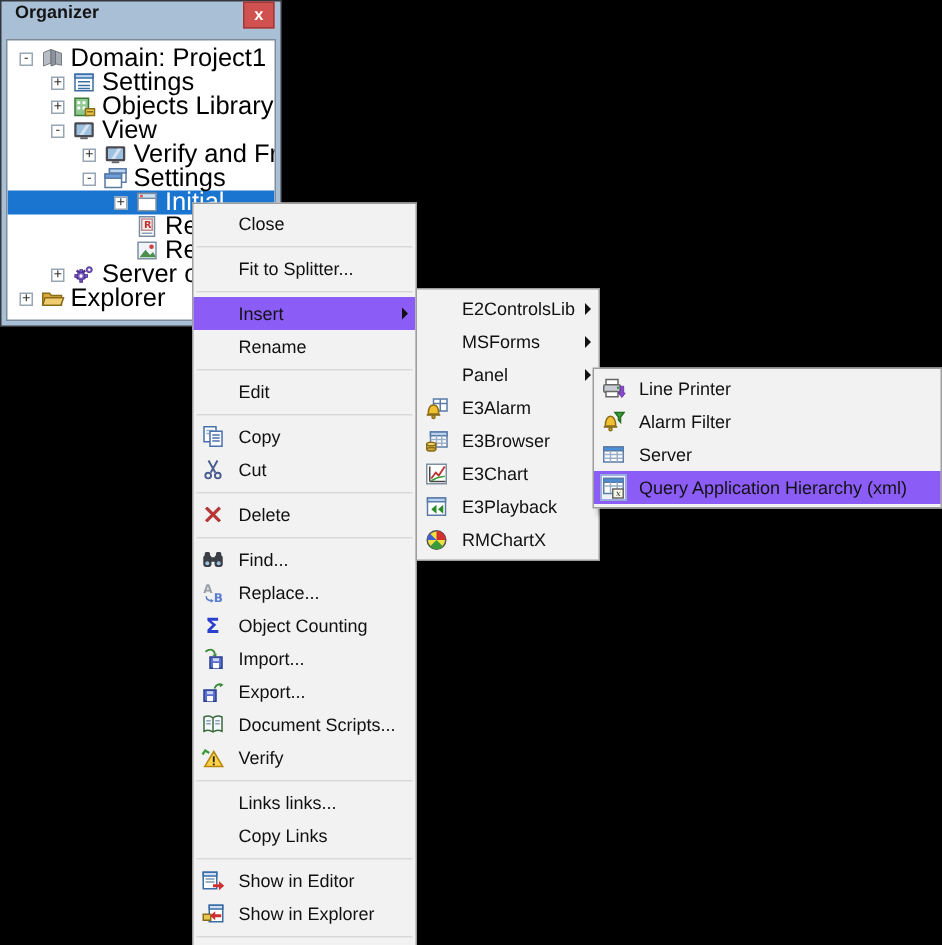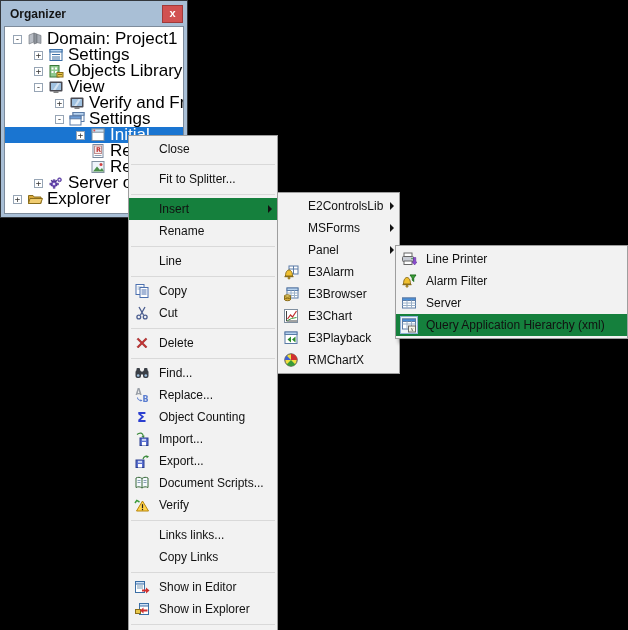--- a/index.html
+++ b/index.html
@@ -3,21 +3,21 @@
 <meta charset="utf-8">
 <style>
   html,body{margin:0;padding:0;}
   body{
     width:628px;height:630px;background:#000;position:relative;overflow:hidden;
     font-family:"Liberation Sans","DejaVu Sans",sans-serif;-webkit-font-smoothing:antialiased;
   }
   
   .panel{position:absolute;left:0;top:0;width:188px;height:218px;
     background:#a9bfd6;border:1px solid #33373c;box-sizing:border-box;z-index:1;}
-  .titlebar{height:25px;display:flex;align-items:center;padding:0 4px 0 9px;}
+  .titlebar{height:25px;display:flex;align-items:flex-start;padding:0 4px 0 9px;}
   .title{font-weight:bold;font-size:12px;color:#141414;flex:1;}
   .closebtn{width:21px;height:18px;background:#d15151;border:1px solid #a03a3a;
     color:#fff;font-weight:bold;font-size:11px;display:flex;align-items:center;
     justify-content:center;line-height:1;box-sizing:border-box;}
   .treearea{position:absolute;left:3px;right:3px;top:25px;bottom:3px;
     background:#fff;border:1px solid #7e8c9c;overflow:hidden;padding-top:4px;box-sizing:border-box;}
   .trow{height:16px;display:flex;align-items:center;white-space:nowrap;}
   .lv0{padding-left:8px}.lv1{padding-left:29px}.lv2{padding-left:50px}.lv3{padding-left:71px}
   .exp{width:9px;height:9px;border:1px solid #97a5b5;background:#fff;font-size:9px;
     line-height:7px;text-align:center;color:#333;margin-right:5px;flex:0 0 auto;
@@ -30,21 +30,21 @@
   .trow.selected .tlabel{color:#fff;}
   
   .menu{position:absolute;background:#f2f2f2;border:1px solid #9e9e9e;padding:2px 0;
     box-shadow:4px 4px 4px rgba(0,0,0,.45);font-size:12px;box-sizing:border-box;}
   .mi{height:22px;display:flex;align-items:center;position:relative;white-space:nowrap;}
   .mic{width:16px;height:16px;margin:0 9px 0 5px;flex:0 0 auto;display:flex;
     align-items:center;justify-content:center;}
   .mic svg{display:block;}
   .mic.boxed{background:#eef2f7;outline:1px solid #8fb0d6;}
   .mlabel{color:#111;}
-  .mi.hl{background:#15803d;}
+  .mi.hl{background:#8b5cf6;}
   .sep{height:1px;background:#d9d9d9;margin:3.5px 2px;}
   .arrow{position:absolute;right:5px;top:7px;width:0;height:0;
     border-left:4px solid #111;border-top:4px solid transparent;border-bottom:4px solid transparent;}
   #menu-context{left:128px;top:135px;width:150px;z-index:10;}
   #menu-insert{left:277px;top:192px;width:123px;z-index:11;}
   #menu-standard{left:395px;top:245px;width:233px;z-index:12;}
 </style>
 </head>
 <body>
 
@@ -221,21 +221,21 @@
     <span class="mlabel">Insert</span>
     <span class="arrow"></span>
   </div>
   <div class="mi">
     <span class="mic"></span>
     <span class="mlabel">Rename</span>
   </div>
   <div class="sep"></div>
   <div class="mi">
     <span class="mic"></span>
-    <span class="mlabel">Line</span>
+    <span class="mlabel">Edit</span>
   </div>
   <div class="sep"></div>
   <div class="mi">
     <span class="mic">
         <svg width="16" height="16" viewBox="0 0 16 16">
           <rect x="2" y="1.5" width="8" height="10" fill="#fff" stroke="#4a6fae"></rect>
           <line x1="3.5" y1="4" x2="8.5" y2="4" stroke="#9ab0c8"></line>
           <line x1="3.5" y1="6" x2="8.5" y2="6" stroke="#9ab0c8"></line>
           <rect x="6" y="4.5" width="8" height="10" fill="#fff" stroke="#4a6fae"></rect>
           <line x1="7.5" y1="7" x2="12.5" y2="7" stroke="#4a6fae"></line>

